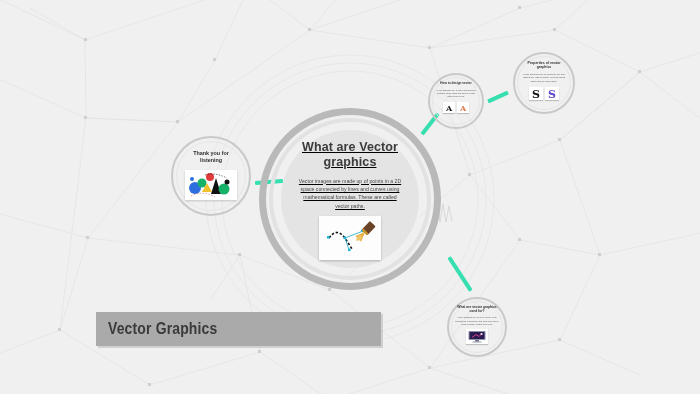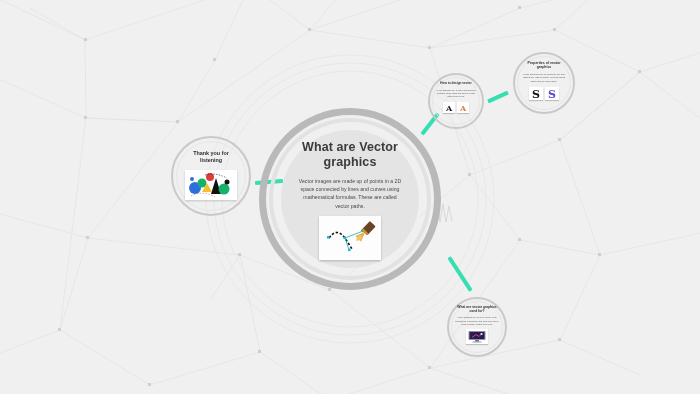--- a/index.html
+++ b/index.html
@@ -23,21 +23,21 @@
     position:absolute;left:269px;top:118px;width:162px;height:162px;
     border-radius:50%;border:4px solid #e2e2e2;box-sizing:border-box;
   }
   .hub-inner{
     position:absolute;left:281px;top:130px;width:138px;height:138px;
     border-radius:50%;background:#e4e4e4;box-sizing:border-box;
   }
   .hub-content{
     position:absolute;left:281px;top:130px;width:138px;height:138px;
     display:flex;flex-direction:column;align-items:center;
-    padding-top:10px;box-sizing:border-box;
+    padding-top:10px;box-sizing:border-box;text-decoration:underline;
   }
   .hub-title{
     font-size:12.5px;font-weight:bold;color:#3b3b3b;text-align:center;
     line-height:1.22;letter-spacing:.1px;width:112px;
   }
   .hub-body{
     font-size:5.2px;color:#4a4a4a;text-align:center;line-height:1.62;
     width:108px;margin-top:6px;
   }
   .hub-img{
@@ -319,14 +319,17 @@
           <rect x="3.5" y="3" width="15" height="7" fill="#2b1a52"></rect>
           <path d="M6 8.5 L10 5.5 L13 7.5 L16 4.5" stroke="#e24a8a" stroke-width="0.9" fill="none"></path>
           <circle cx="15.5" cy="5" r="1.1" fill="#f0f0f0"></circle>
           <rect x="9" y="11" width="4" height="1.6" fill="#6f7488"></rect>
           <rect x="6.5" y="12.4" width="9" height="1" rx="0.4" fill="#8f93a8"></rect>
         </svg>
       </div>
     </div>
   </div>
 
+  <div class="titlebar">
+    <div class="titlebar-text">Vector Graphics</div>
+  </div>
 
 </div>
 
 </body></html>

